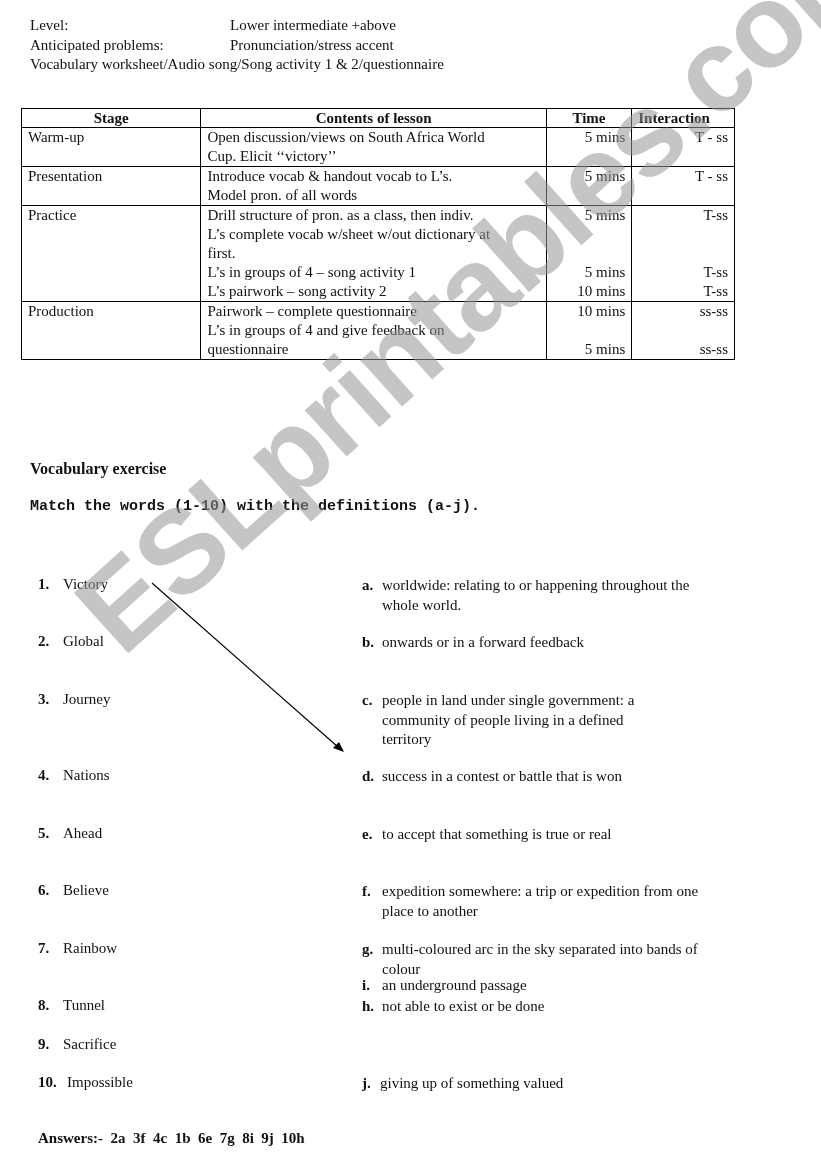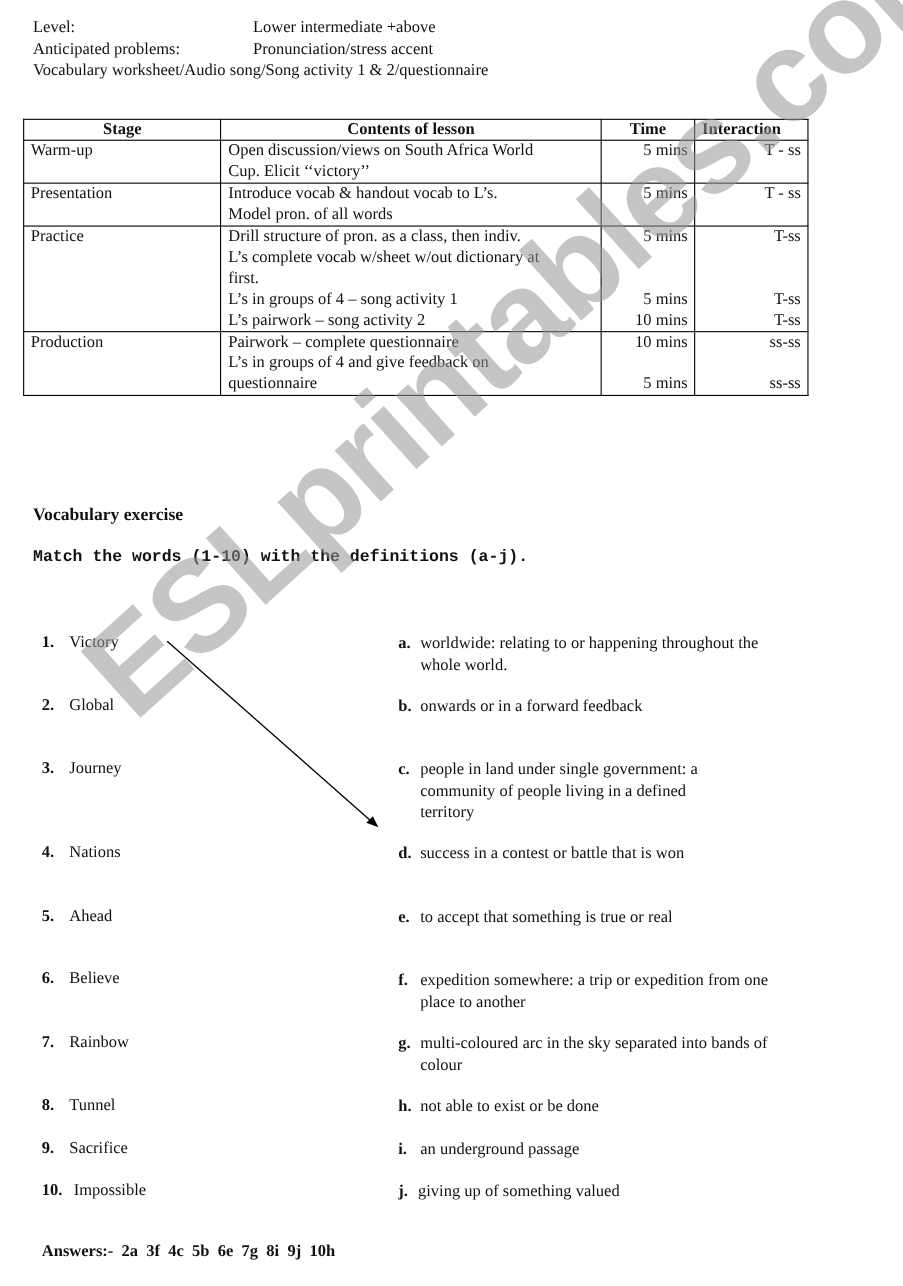--- a/index.html
+++ b/index.html
@@ -162,23 +162,23 @@
 <div class="word" style="top:1074px"><span class="num" style="width:29px">10.</span><span>Impossible</span></div>
 
 <div class="def" style="top:576px"><span class="letter">a.</span><span class="text">worldwide: relating to or happening throughout the whole world.</span></div>
 <div class="def" style="top:633px"><span class="letter">b.</span><span class="text">onwards or in a forward feedback</span></div>
 <div class="def" style="top:691px"><span class="letter">c.</span><span class="text" style="width:290px">people in land under single government: a community of people living in a defined territory</span></div>
 <div class="def" style="top:767px"><span class="letter">d.</span><span class="text">success in a contest or battle that is won</span></div>
 <div class="def" style="top:825px"><span class="letter">e.</span><span class="text">to accept that something is true or real</span></div>
 <div class="def" style="top:882px"><span class="letter">f.</span><span class="text" style="width:335px">expedition somewhere: a trip or expedition from one place to another</span></div>
 <div class="def" style="top:940px"><span class="letter">g.</span><span class="text" style="width:340px">multi-coloured arc in the sky separated into bands of colour</span></div>
 <div class="def" style="top:997px"><span class="letter">h.</span><span class="text">not able to exist or be done</span></div>
-<div class="def" style="top:1036px"><span class="letter">i.</span><span class="text">an underground passage</span></div>
+<div class="def" style="top:976px"><span class="letter">i.</span><span class="text">an underground passage</span></div>
 <div class="def" style="top:1074px"><span class="letter" style="width:18px">j.</span><span class="text">giving up of something valued</span></div>
 
-<div class="answers">Answers:-  2a  3f  4c  5b  6e  7g  8i  9j  10h</div>
+<div class="answers">Answers:-  2a  3f  4c  1b  6e  7g  8i  9j  10h</div>
 
 <svg class="arrow" viewBox="0 0 821 1169">
   <line x1="152" y1="583" x2="338" y2="747" stroke="#000" stroke-width="1.2"></line>
   <polygon points="344,752 333,748 339,742" fill="#000"></polygon>
 </svg>
 
 <div class="watermark">ESLprintables.com</div>
 
 </body></html>

